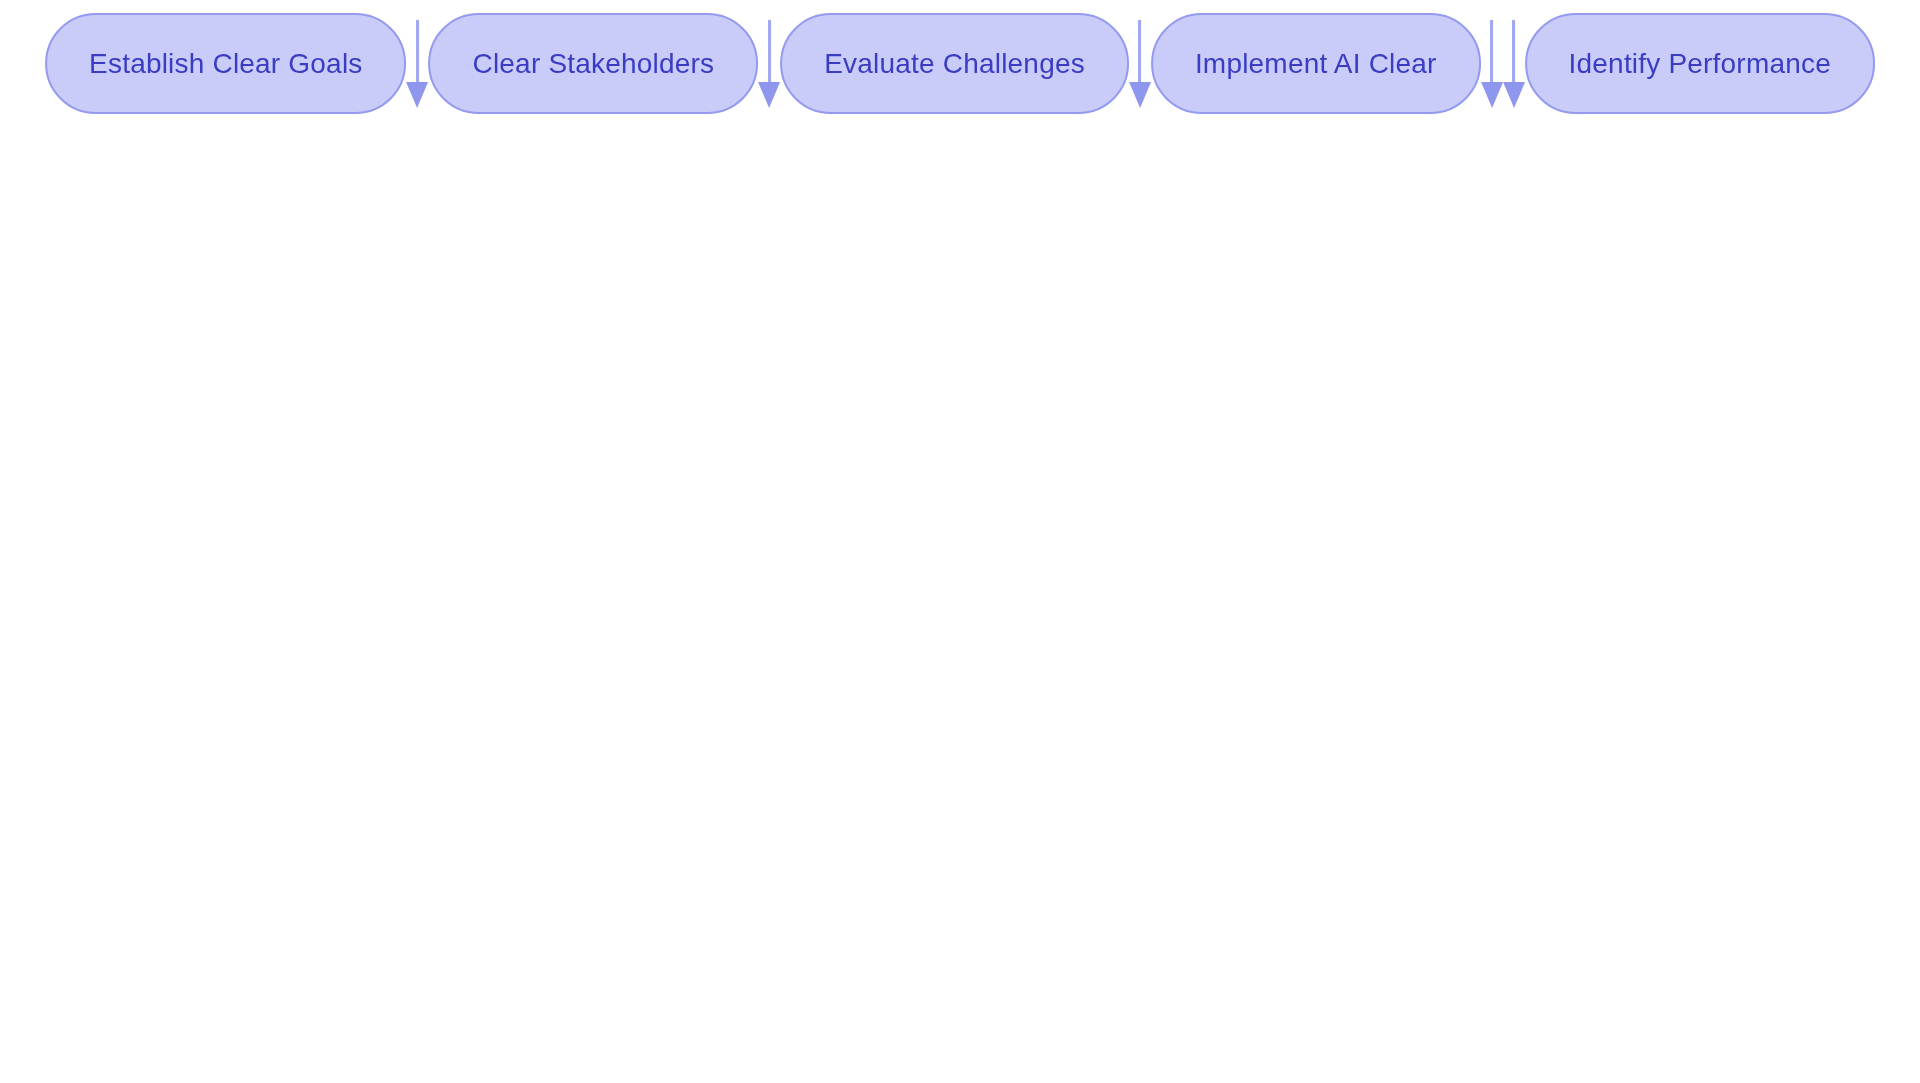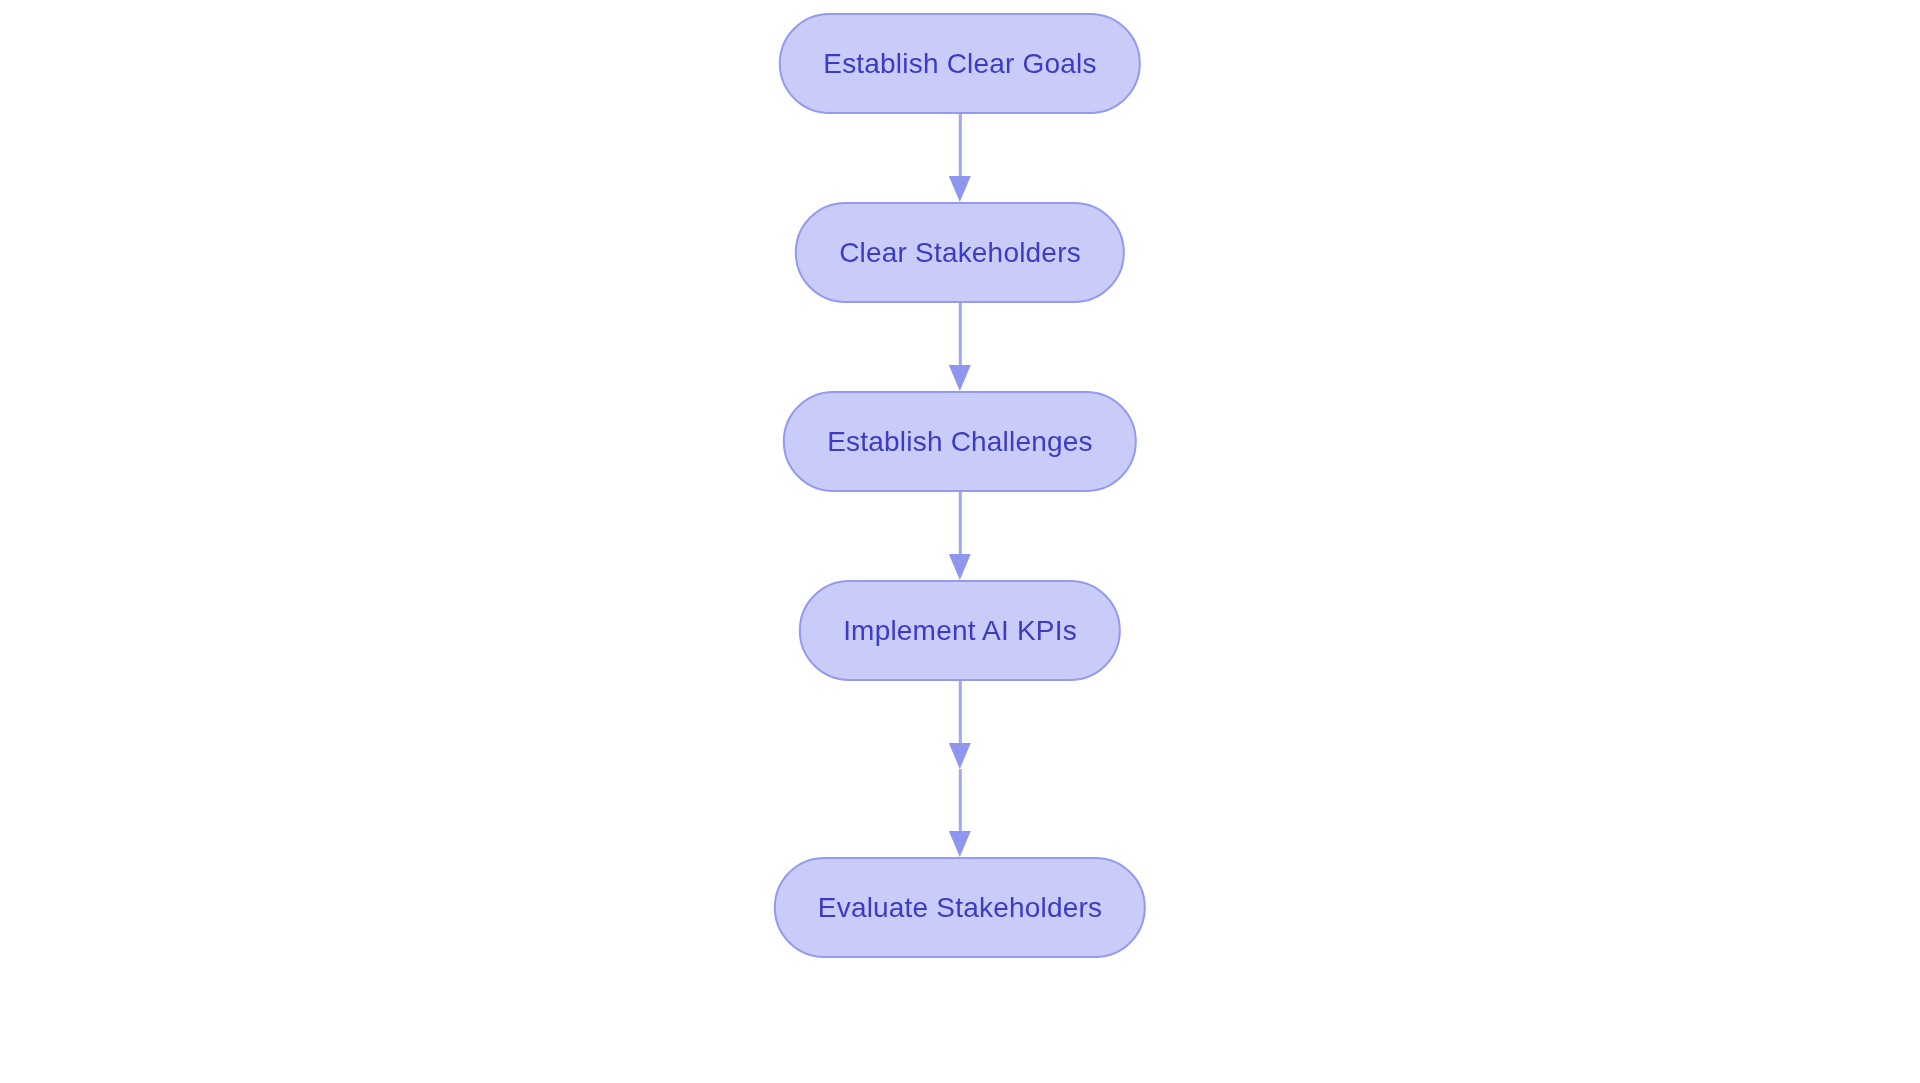--- a/index.html
+++ b/index.html
@@ -22,21 +22,21 @@
     position: relative;
     width: 1920px;
     height: 1083px;
   }
   .flow {
     position: absolute;
     left: 50%;
     top: 13px;
     transform: translateX(-50%);
     display: flex;
-    flex-direction: column;
+    flex-direction: row;
     align-items: center;
   }
   .node {
     height: 101px;
     min-height: 101px;
     border-radius: 51px;
     background: var(--node-fill);
     border: 2px solid var(--node-border);
     color: var(--node-text);
     display: flex;
@@ -86,40 +86,40 @@
   <div class="node">
     <span class="node-label">Clear Stakeholders</span>
   </div>
 
   <div class="arrow">
     <div class="arrow-line"></div>
     <div class="arrow-head"></div>
   </div>
 
   <div class="node">
-    <span class="node-label">Establish Challenges</span>
+    <span class="node-label">Evaluate Challenges</span>
   </div>
 
   <div class="arrow">
     <div class="arrow-line"></div>
     <div class="arrow-head"></div>
   </div>
 
   <div class="node">
-    <span class="node-label">Implement AI KPIs</span>
+    <span class="node-label">Implement AI Clear</span>
   </div>
 
   <div class="arrow">
     <div class="arrow-line"></div>
     <div class="arrow-head"></div>
   </div>
 
 
   <div class="arrow">
     <div class="arrow-line"></div>
     <div class="arrow-head"></div>
   </div>
 
   <div class="node">
-    <span class="node-label">Evaluate Stakeholders</span>
+    <span class="node-label">Identify Performance</span>
   </div>
 </div>
 </div>
 
 </body></html>

